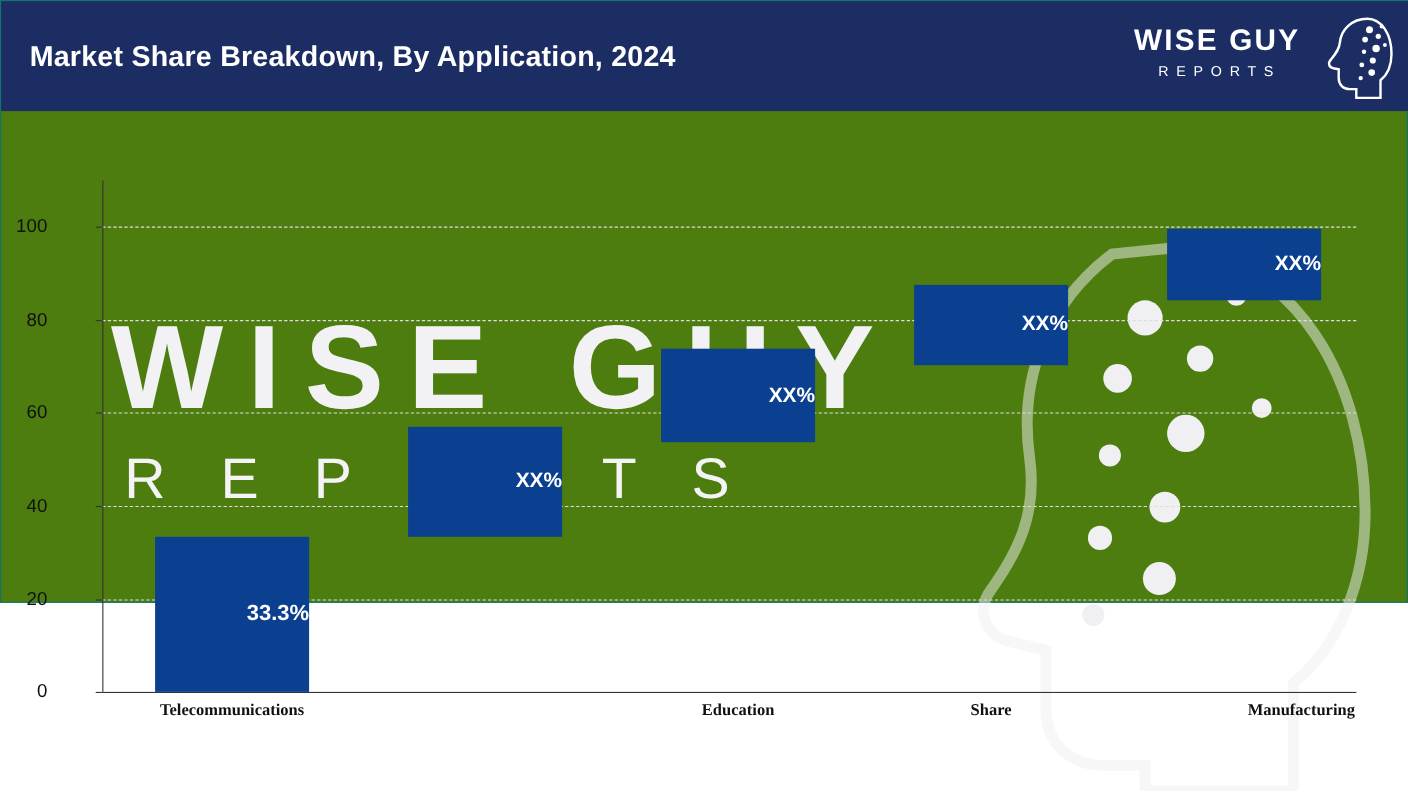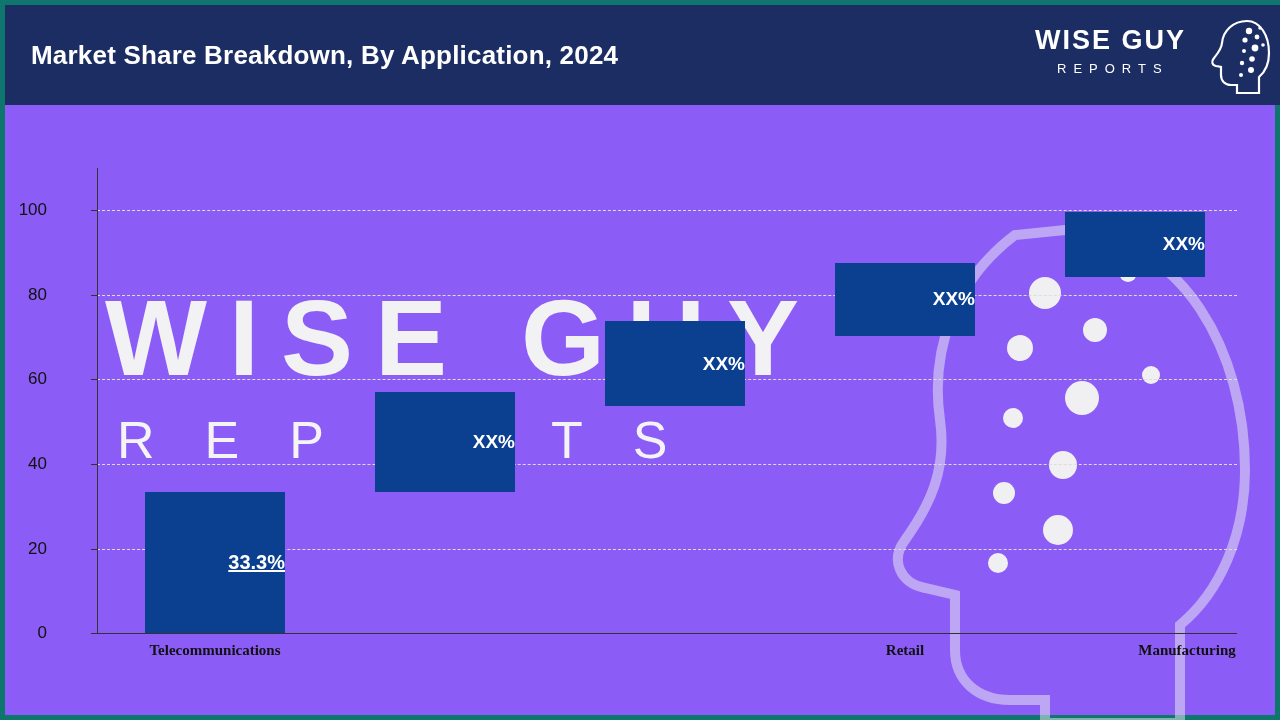--- a/index.html
+++ b/index.html
@@ -9,24 +9,24 @@
   body {
     width: 1280px;
     height: 720px;
     background: #ffffff;
     font-family: "Liberation Sans", sans-serif;
     overflow: hidden;
   }
   .page {
     position: relative;
     width: 1280px;
-    height: 720px;
+    height: 548px;
     box-sizing: border-box;
-    border: 5px solid #0f766e;
-    background: #8b5cf6;
+    border: 1px solid #0f766e;
+    background: #4d7c0f;
   }
   
   .header {
     position: absolute;
     left: 0;
     top: 0;
     width: 1280px;
     height: 100px;
     background: #1b2d63;
     display: flex;
@@ -161,21 +161,20 @@
     align-items: center;
     justify-content: flex-end;
   }
   .bar-label {
     color: #ffffff;
     font-size: 19px;
     font-weight: bold;
   }
   .bar-label.big {
     font-size: 20px;
-    text-decoration: underline;
   }
   .cat-label {
     position: absolute;
     top: 474px;
     text-align: center;
     font-size: 15px;
     font-weight: bold;
     color: #111111;
     white-space: nowrap;
     font-family: Liberation Serif, serif;
@@ -271,18 +270,19 @@
         <span class="bar-label">XX%</span>
       </div>
       <div class="bar" style="left:738px; width:140px; top:95.1px; height:72.7px;">
         <span class="bar-label">XX%</span>
       </div>
       <div class="bar" style="left:968px; width:140px; top:44px; height:64.7px;">
         <span class="bar-label">XX%</span>
       </div>
 
       <div class="cat-label" style="left:8px; width:220px;">Telecommunications</div>
-      <div class="cat-label" style="left:698px; width:220px;">Retail</div>
+      <div class="cat-label" style="left:468px; width:220px;">Education</div>
+      <div class="cat-label" style="left:698px; width:220px;">Share</div>
       <div class="cat-label" style="left:980px; width:220px;text-align:center;">Manufacturing</div>
     </div>
 
   </div>
 </div>
 
 </body></html>

